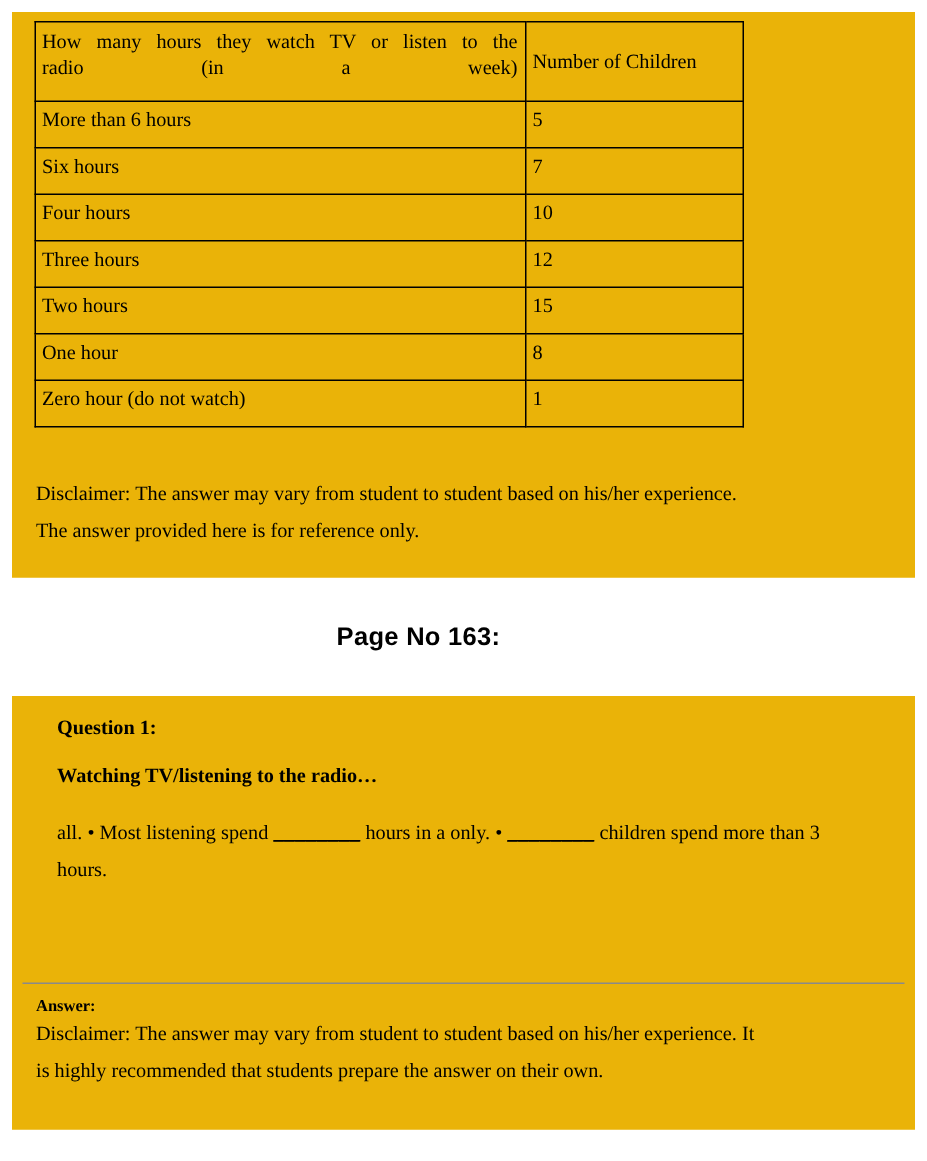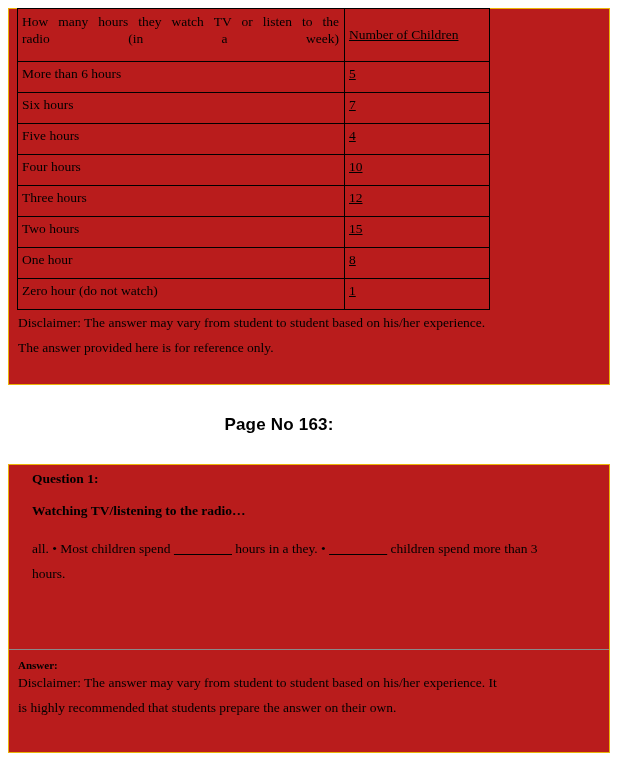--- a/index.html
+++ b/index.html
@@ -12,23 +12,23 @@
     height: 774px;
     font-family: "Liberation Serif", "DejaVu Serif", serif;
     color: #000000;
     position: relative;
     overflow: hidden;
   }
 
   
   .panel {
     position: absolute;
-    border: 1px solid #eab308;
+    border: 7px solid #eab308;
     box-sizing: border-box;
-    background: #b91c1c;
+    background: #eab308;
   }
 
   #panel-table {
     left: 8px;
     top: 8px;
     width: 602px;
     height: 377px;
   }
 
   #panel-question {
@@ -50,21 +50,21 @@
   }
   .data-table td {
     border: 1px solid #000000;
     font-size: 13.5px;
     line-height: 1.28;
     padding: 3px 5px 3px 4px;
     vertical-align: top;
     word-wrap: break-word;
   }
   .data-table td.col-label { width: 317px; }
-  .data-table td.col-value { width: 135px; text-decoration: underline; }
+  .data-table td.col-value { width: 135px; }
 
   .data-table tr.header-row td {
     height: 45px;
   }
   .data-table tr.header-row td.col-label {
     text-align: justify;
     text-align-last: justify;
     vertical-align: top;
     padding-top: 4px;
   }
@@ -185,24 +185,20 @@
 
       <tr class="data-row">
         <td class="col-label">More than 6 hours</td>
         <td class="col-value">5</td>
       </tr>
       <tr class="data-row">
         <td class="col-label">Six hours</td>
         <td class="col-value">7</td>
       </tr>
       <tr class="data-row">
-        <td class="col-label">Five hours</td>
-        <td class="col-value">4</td>
-      </tr>
-      <tr class="data-row">
         <td class="col-label">Four hours</td>
         <td class="col-value">10</td>
       </tr>
       <tr class="data-row">
         <td class="col-label">Three hours</td>
         <td class="col-value">12</td>
       </tr>
       <tr class="data-row">
         <td class="col-label">Two hours</td>
         <td class="col-value">15</td>
@@ -230,23 +226,23 @@
 <div class="panel" id="panel-question">
 
   <div class="q-inner">
     <div class="q-heading">Question 1:</div>
     <div class="q-heading">Watching TV/listening to the radio…</div>
 
     <div class="q-body">
       <div>
         <span>all.</span>
         <span>•</span>
-        <span>Most children spend</span>
+        <span>Most listening spend</span>
         <span class="blank">________</span>
-        <span>hours in a they.</span>
+        <span>hours in a only.</span>
         <span>•</span>
         <span class="blank">________</span>
         <span>children spend more than 3</span>
       </div>
       <div class="body-last">hours.</div>
     </div>
   </div>
 
   <div class="section-divider"></div>
 

